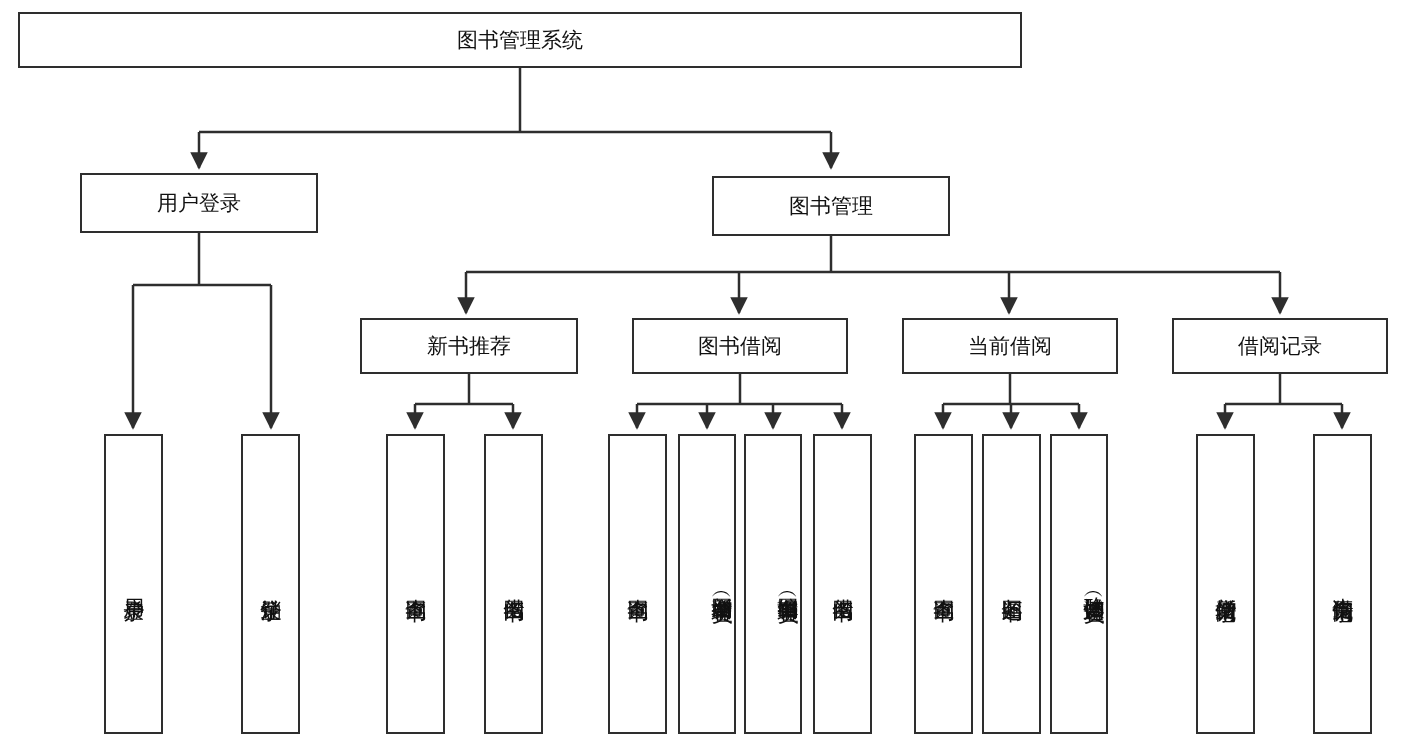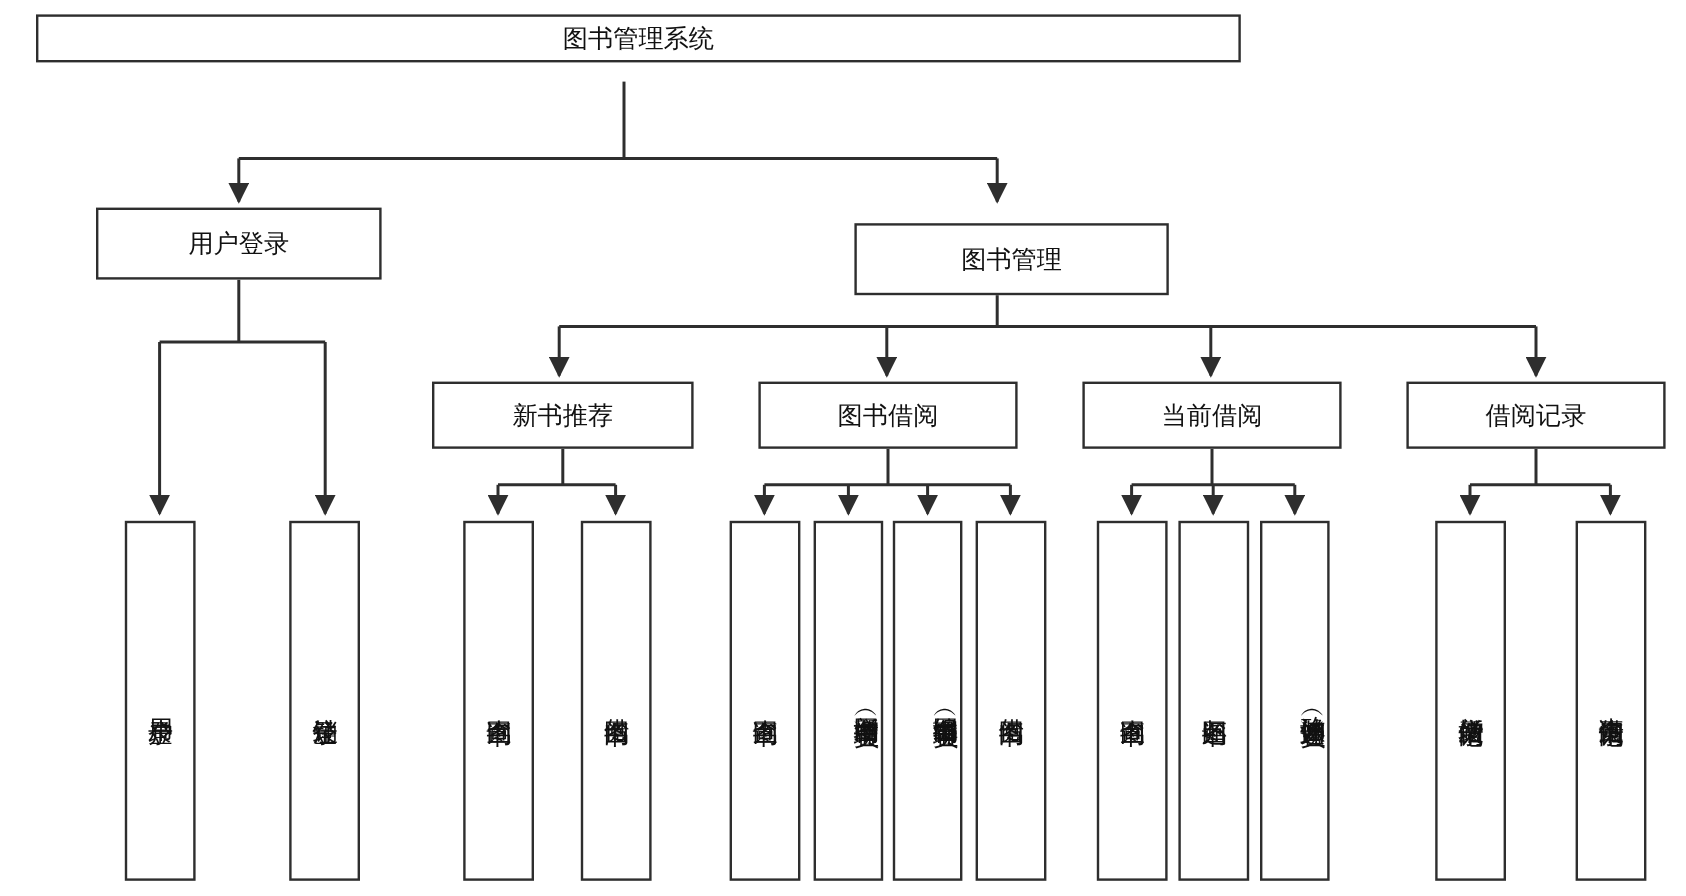--- a/index.html
+++ b/index.html
@@ -106,28 +106,28 @@
       <path d="M 1011 404 L 1011 428" marker-end="url(#arrow)"></path>
       <path d="M 1079 404 L 1079 428" marker-end="url(#arrow)"></path>
 
       <path d="M 1280 374 L 1280 404"></path>
       <path d="M 1225 404 L 1342 404"></path>
       <path d="M 1225 404 L 1225 428" marker-end="url(#arrow)"></path>
       <path d="M 1342 404 L 1342 428" marker-end="url(#arrow)"></path>
     </g>
   </svg>
 
-  <div class="node h" style="left:30px; top:12px; width:1004px; height:40px;">
+  <div class="node h" style="left:18px; top:12px; width:1004px; height:56px;">
     <span>图书管理系统</span>
   </div>
 
   <div class="node h" style="left:80px; top:173px; width:238px; height:60px;">
     <span>用户登录</span>
   </div>
-  <div class="node h" style="left:712px; top:186px; width:262px; height:60px;">
+  <div class="node h" style="left:712px; top:176px; width:238px; height:60px;">
     <span>图书管理</span>
   </div>
 
   <div class="node h" style="left:632px; top:318px; width:216px; height:56px;">
     <span>图书借阅</span>
   </div>
   <div class="node h" style="left:360px; top:318px; width:218px; height:56px;">
     <span>新书推荐</span>
   </div>
   <div class="node h" style="left:902px; top:318px; width:216px; height:56px;">

